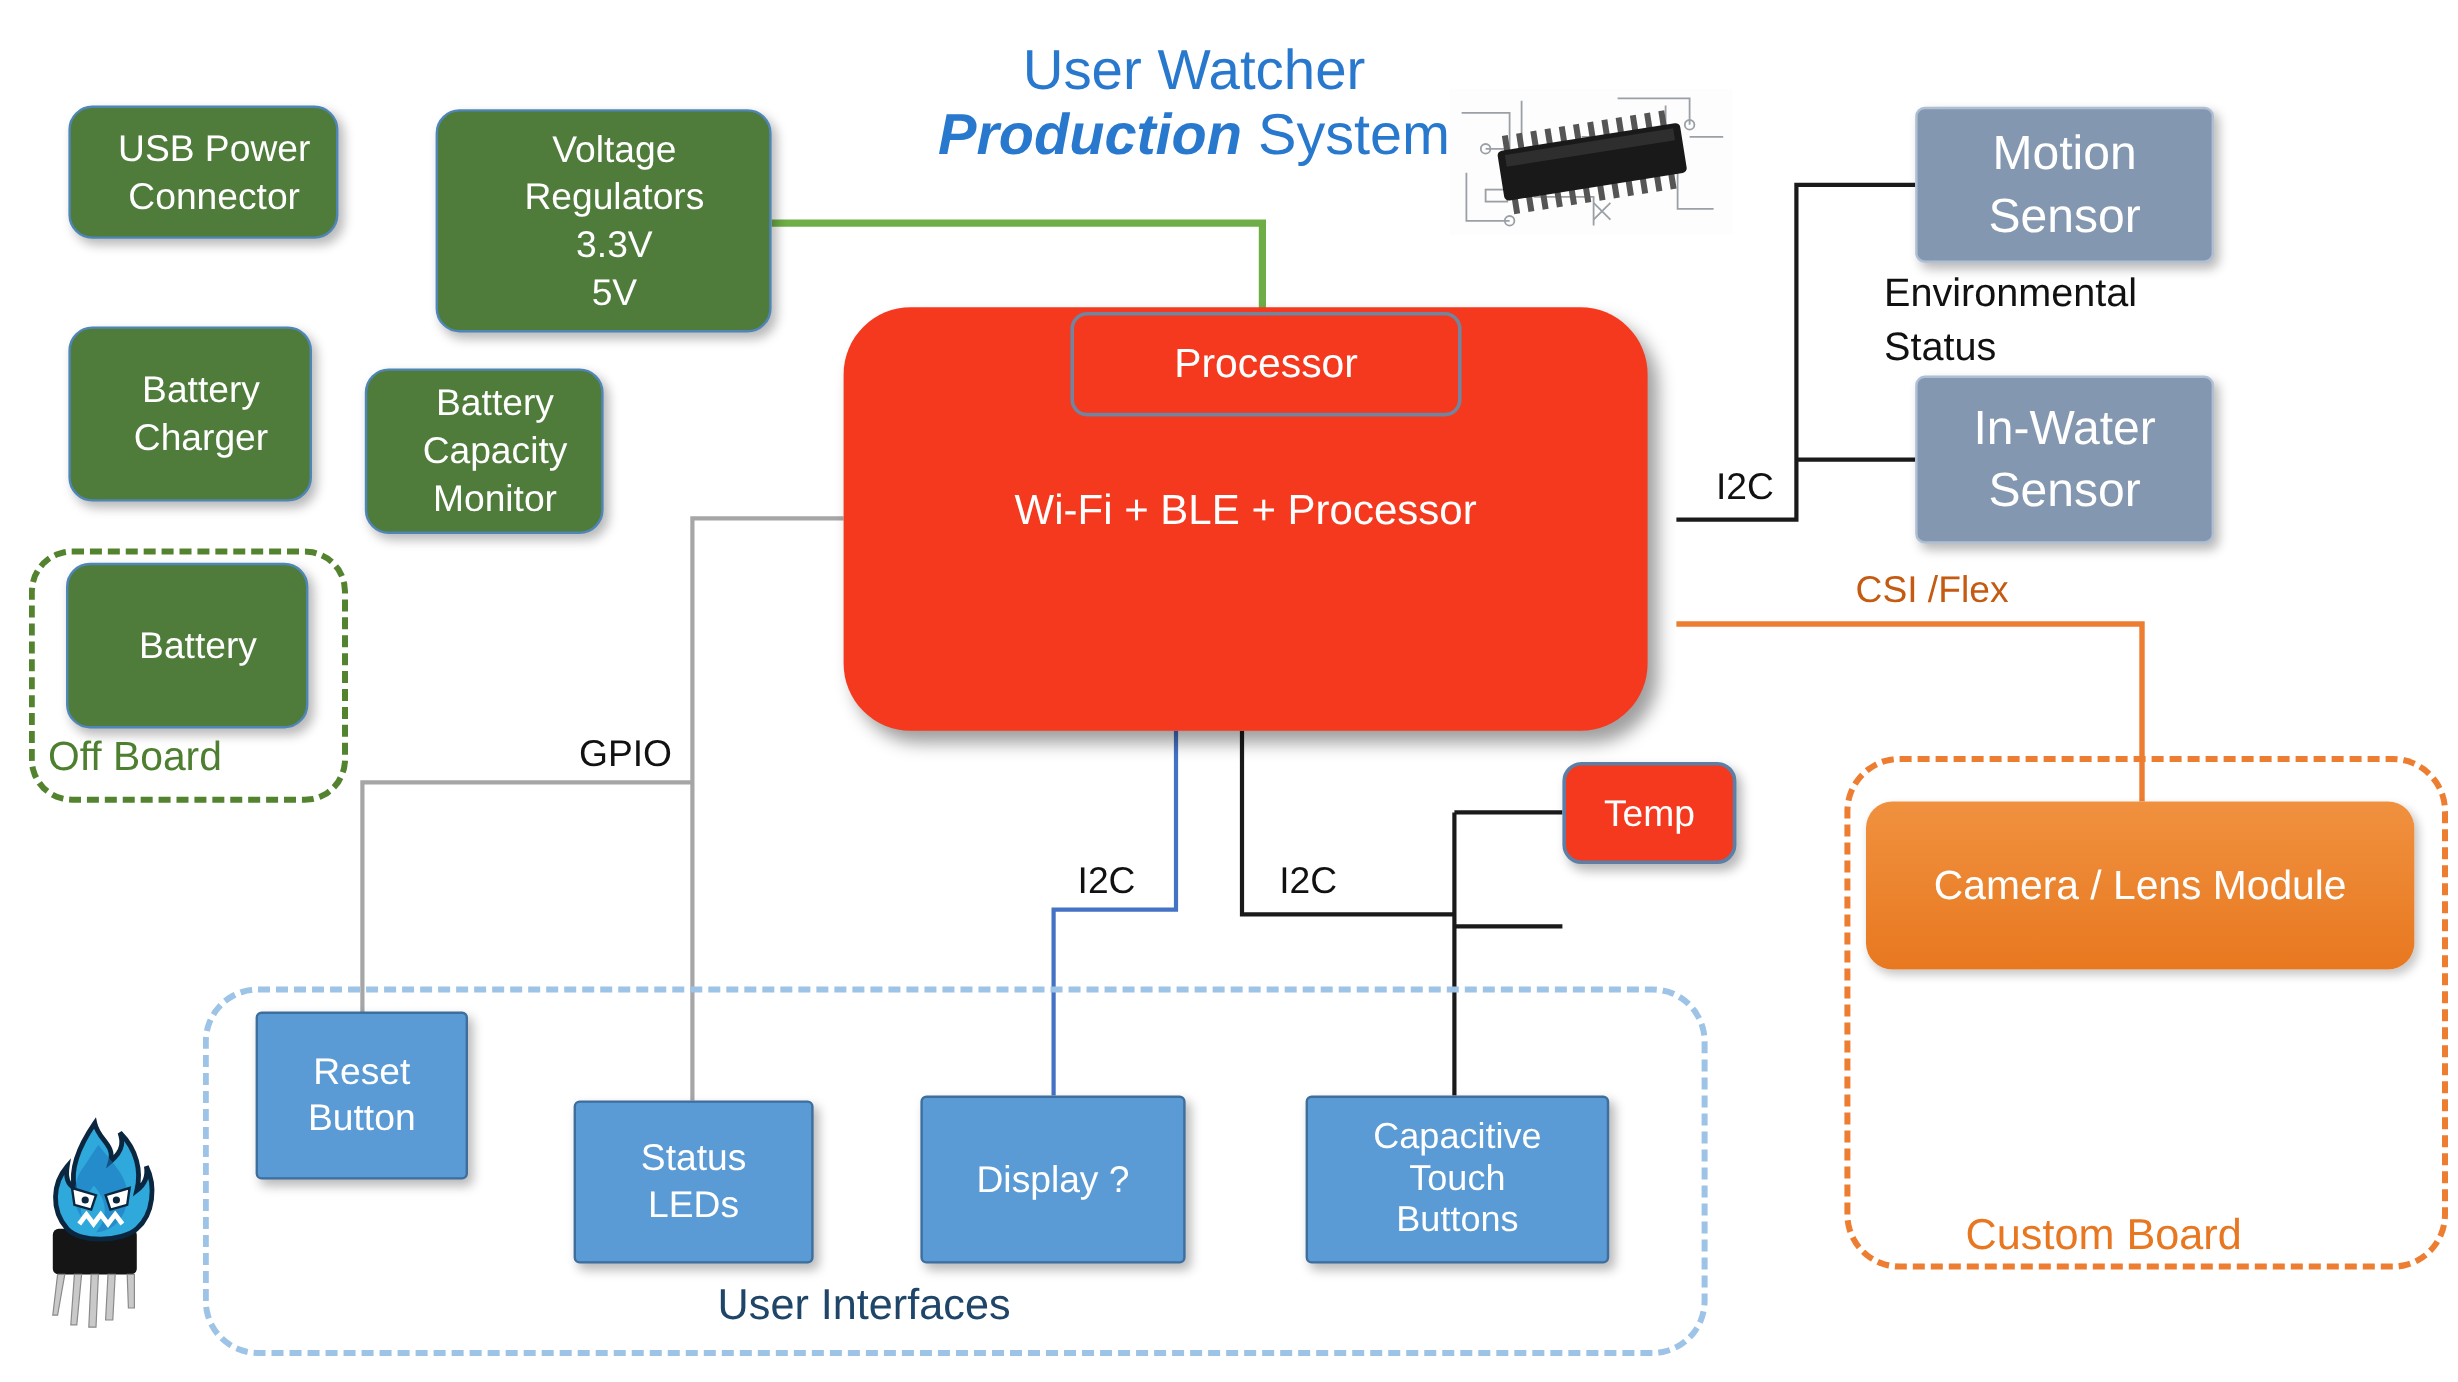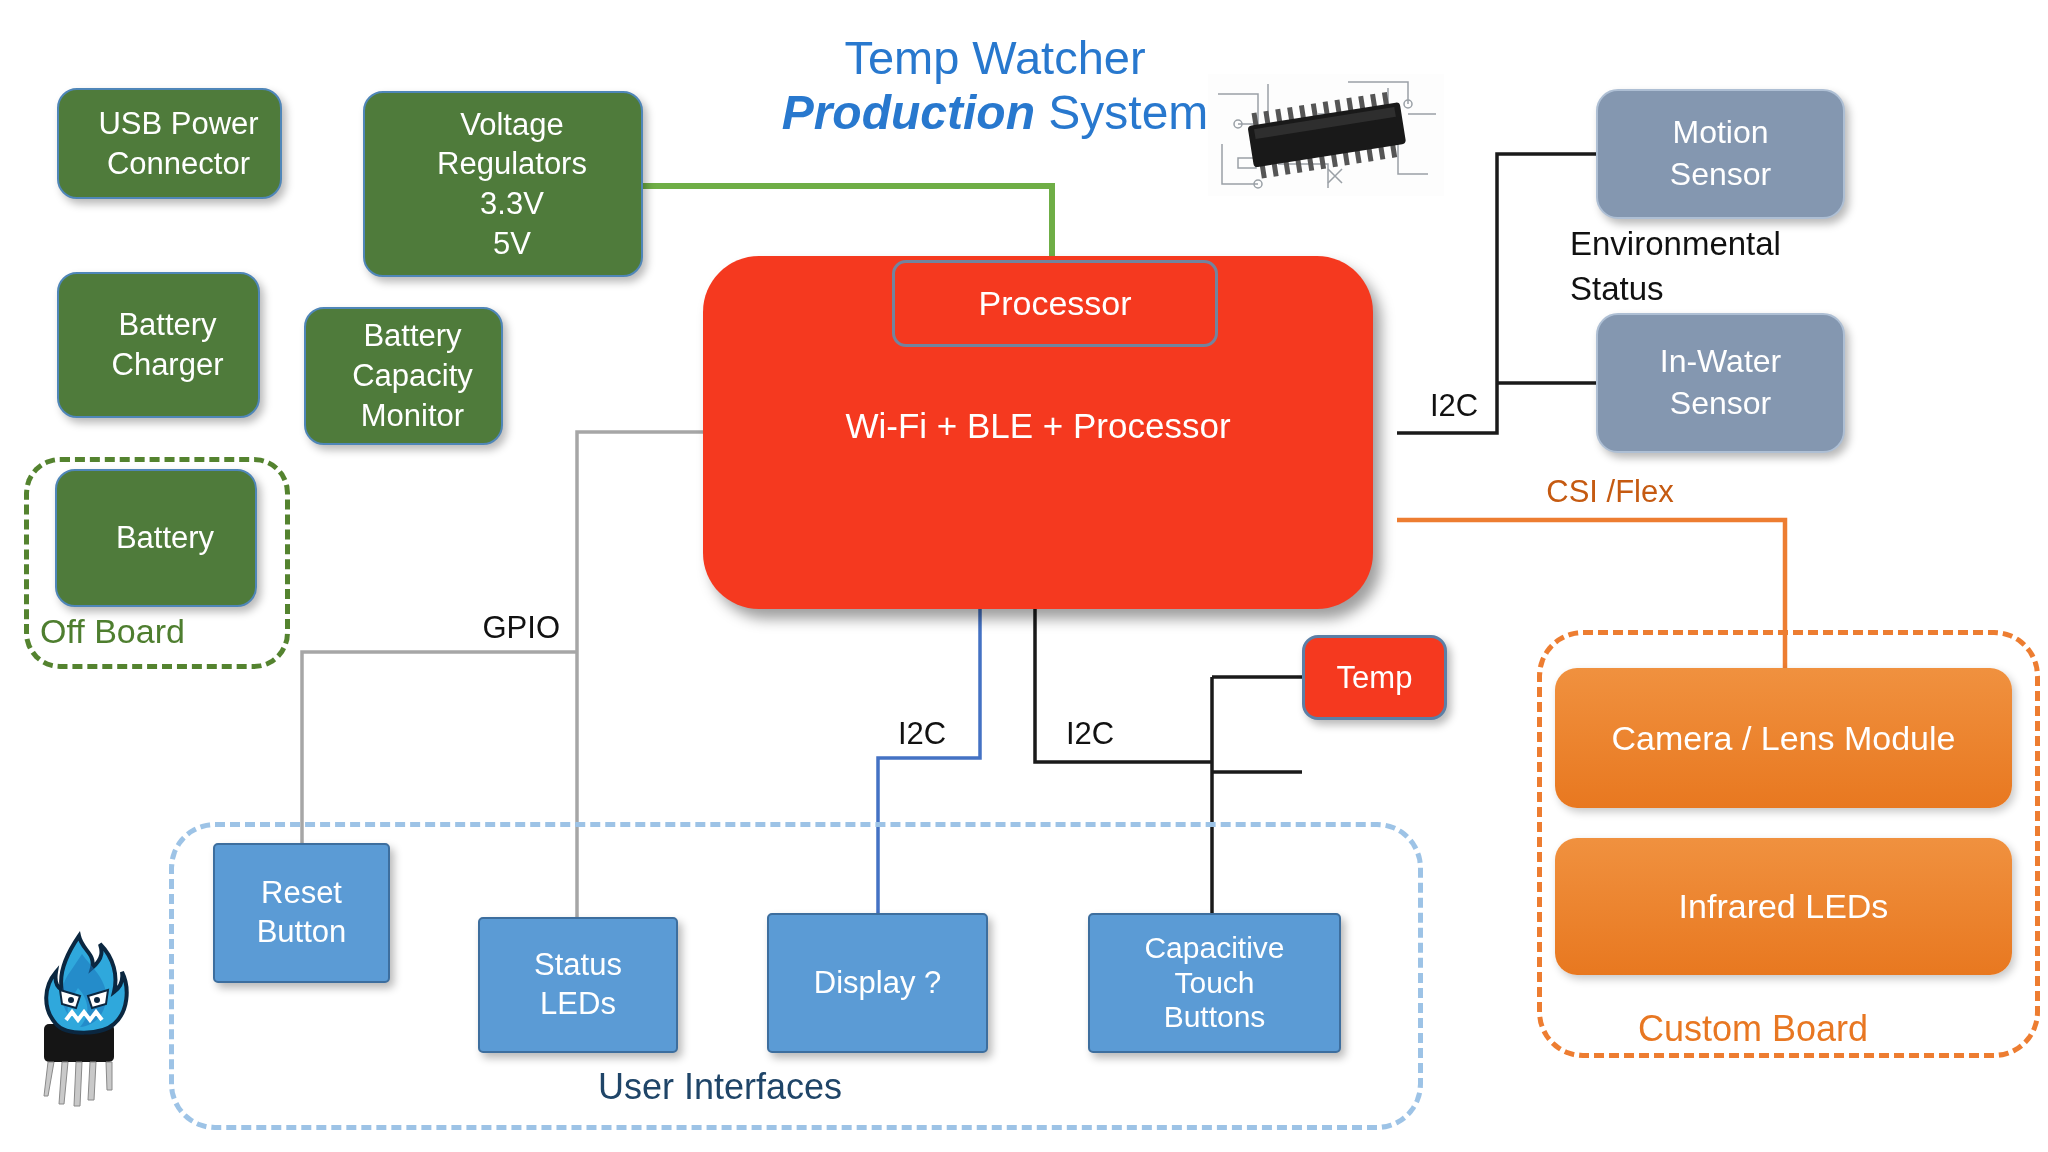--- a/index.html
+++ b/index.html
@@ -8,21 +8,21 @@
     font-family:"Liberation Sans",sans-serif;
   }
   .lbl{white-space:pre-line;text-align:center;}
   .box{
     position:absolute;display:flex;align-items:center;justify-content:center;
     color:#ffffff;box-sizing:border-box;
     box-shadow:4px 5px 9px rgba(0,0,0,0.28);
   }
   .green{background:#4F7B3B;border:2px solid #4f86b8;border-radius:20px;font-size:31px;line-height:1.28;padding-left:18px;}
   .blue{background:#5B9BD5;border:2px solid #3D6E9E;border-radius:5px;font-size:31px;line-height:1.25;}
-  .grayblue{background:#8497B0;border:2px solid #AEBFD4;border-radius:22px;font-size:32px;line-height:1.3;}
+  .grayblue{background:#8497B0;border:2px solid #AEBFD4;border-radius:8px;font-size:40px;line-height:1.3;}
   .redsmall{background:#F5391F;border:3px solid #5B7FA6;border-radius:16px;font-size:31px;}
   .orange{background:linear-gradient(180deg,#F0913F,#E87820);border-radius:22px;font-size:34px;box-shadow:3px 4px 8px rgba(0,0,0,0.22);}
   .dashedbox{position:absolute;box-sizing:border-box;background:transparent;box-shadow:none;}
   #offboard-frame{border:5px dashed #54832F;border-radius:36px;}
   #custom-frame{border:5px dashed #ED7D31;border-radius:46px;}
   #ui-frame{border:5px dashed #9DC3E6;border-radius:46px;}
   .caption{position:absolute;text-align:left;}
   #processor-box{
     position:absolute;left:703px;top:256px;width:670px;height:353px;
     background:#F5391F;border-radius:56px;
@@ -62,21 +62,21 @@
     <polyline points="1035,609 1035,762 1212,762" fill="none" stroke="#1A1A1A" stroke-width="3.5"></polyline>
     <polyline points="1212,677 1212,913" fill="none" stroke="#1A1A1A" stroke-width="3.5"></polyline>
     <polyline points="1212,677 1302,677" fill="none" stroke="#1A1A1A" stroke-width="3.5"></polyline>
     <polyline points="1212,772 1302,772" fill="none" stroke="#1A1A1A" stroke-width="3.5"></polyline>
     <polyline points="1397,433 1497,433 1497,154 1596,154" fill="none" stroke="#1A1A1A" stroke-width="3.5"></polyline>
     <polyline points="1497,383 1596,383" fill="none" stroke="#1A1A1A" stroke-width="3.5"></polyline>
     <polyline points="1397,520 1785,520 1785,668" fill="none" stroke="#ED7D31" stroke-width="4.5"></polyline>
   </svg>
 
   <div id="title">
-    <div class="t1">Temp Watcher</div>
+    <div class="t1">User Watcher</div>
     <div class="t2"><span class="emph">Production</span><span> System</span></div>
   </div>
 
   <div class="decor" style="left:1208px;top:74px;">
     <svg width="236" height="122" viewBox="0 0 236 122">
       <rect x="0" y="0" width="236" height="122" fill="#fdfdfd"></rect>
       <g stroke="#9aa0a6" stroke-width="1.5" fill="none">
         <path d="M10,20 h40 v30 h-20 M60,10 v40 h30 M140,8 h60 v22 M200,40 h28 M14,70 v40 h36 M70,90 h50 v24 M150,70 h40 v30 h30 M180,14 v30 M110,40 h24 v30"></path>
         <circle cx="30" cy="50" r="4"></circle>
         <circle cx="90" cy="50" r="4"></circle>
@@ -169,23 +169,20 @@
   </div>
 
   <div class="box redsmall node" style="left:1302px;top:635px;width:145px;height:85px;">
     <span class="lbl">Temp</span>
   </div>
 
   <div class="dashedbox node" id="custom-frame" style="left:1537px;top:630px;width:503px;height:428px;"></div>
   <div class="box orange node" style="left:1555px;top:668px;width:457px;height:140px;">
     <span class="lbl">Camera / Lens Module</span>
   </div>
-  <div class="box orange node" style="left:1555px;top:838px;width:457px;height:137px;">
-    <span class="lbl">Infrared LEDs</span>
-  </div>
   <div class="caption node" style="left:1638px;top:1008px;width:300px;color:#E87722;font-size:36px;">Custom Board</div>
 
   <div class="dashedbox node" id="ui-frame" style="left:169px;top:822px;width:1254px;height:308px;"></div>
   <div class="box blue node" style="left:213px;top:843px;width:177px;height:140px;">
     <span class="lbl">Reset
 Button</span>
   </div>
   <div class="box blue node" style="left:478px;top:917px;width:200px;height:136px;">
     <span class="lbl">Status
 LEDs</span>

